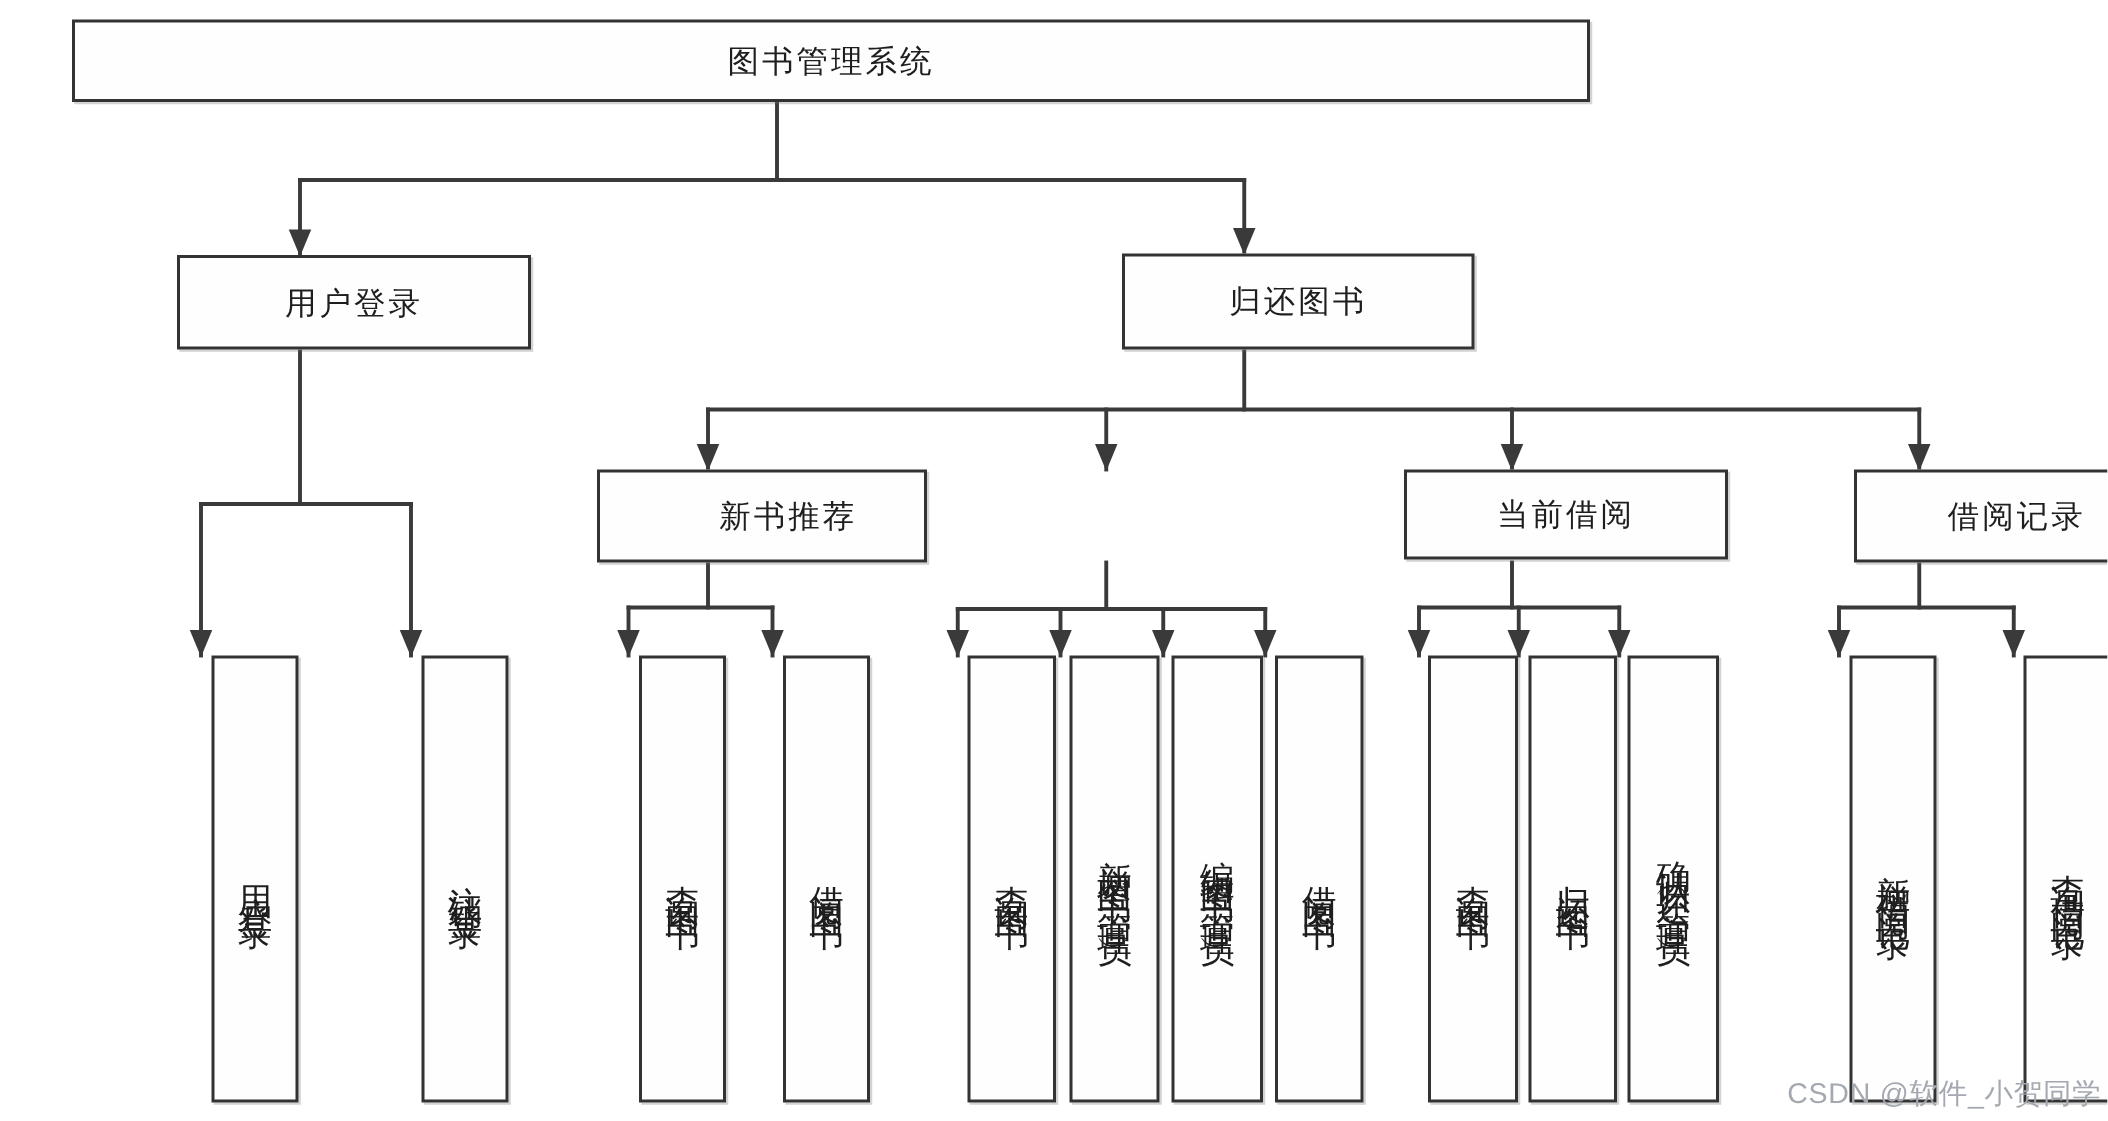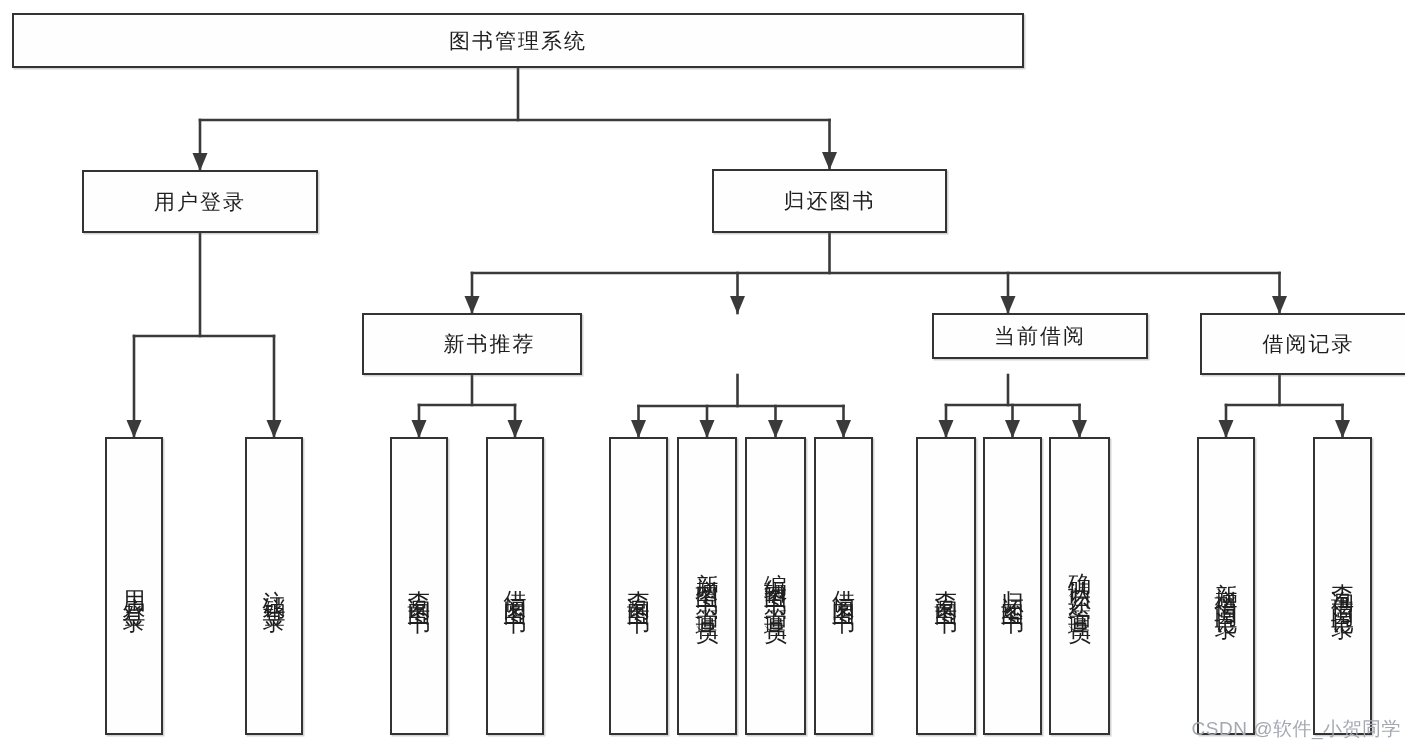--- a/index.html
+++ b/index.html
@@ -26,20 +26,21 @@
     box-sizing: border-box;
     background: #fefefe;
     border: 2.5px solid #333333;
     box-shadow: 1.5px 1.5px 0 rgba(110,110,110,0.30);
     display: flex;
     align-items: center;
     justify-content: center;
     z-index: 2;
     color: #1e1e1e;
     text-align: center;
+    margin-left: 36px;
   }
   .node-h {
     font-size: 21px;
     letter-spacing: 2px;
     white-space: nowrap;
   }
   .node-v {
     writing-mode: vertical-rl;
     font-size: 23px;
     letter-spacing: 7px;
@@ -120,20 +121,20 @@
     <div class="node node-v" style="left: 105px; top: 437px; width: 58px; height: 298px;">用户登录</div>
     <div class="node node-v" style="left: 245px; top: 437px; width: 58px; height: 298px;">注销登录</div>
     <div class="node node-h" style="left: 712px; top: 169px; width: 235px; height: 64px;">归还图书</div>
     <div class="node node-h" style="left: 362px; top: 313px; width: 220px; height: 62px; padding-left: 35px;">新书推荐</div>
     <div class="node node-v" style="left: 390px; top: 437px; width: 58px; height: 298px;">查询图书</div>
     <div class="node node-v" style="left: 486px; top: 437px; width: 58px; height: 298px;">借阅图书</div>
     <div class="node node-v" style="left: 609px; top: 437px; width: 59px; height: 298px;">查询图书</div>
     <div class="node node-v" style="left: 677px; top: 437px; width: 60px; height: 298px;">新增图书（管理员）</div>
     <div class="node node-v" style="left: 745px; top: 437px; width: 61px; height: 298px;">编辑图书（管理员）</div>
     <div class="node node-v" style="left: 814px; top: 437px; width: 59px; height: 298px;">借阅图书</div>
-    <div class="node node-h" style="left: 932px; top: 313px; width: 216px; height: 46px;">当前借阅</div>
+    <div class="node node-h" style="left: 900px; top: 313px; width: 216px; height: 60px;">当前借阅</div>
     <div class="node node-v" style="left: 916px; top: 437px; width: 60px; height: 298px;">查询图书</div>
     <div class="node node-v" style="left: 983px; top: 437px; width: 59px; height: 298px;">归还图书</div>
     <div class="node node-v" style="left: 1049px; top: 437px; width: 61px; height: 298px;">确认归还（管理员）</div>
     <div class="node node-h" style="left: 1200px; top: 313px; width: 217px; height: 62px;">借阅记录</div>
     <div class="node node-v" style="left: 1197px; top: 437px; width: 58px; height: 298px;">新增借阅记录</div>
     <div class="node node-v" style="left: 1313px; top: 437px; width: 59px; height: 298px;">查询借阅记录</div>
   </div>
 
 </body></html>

